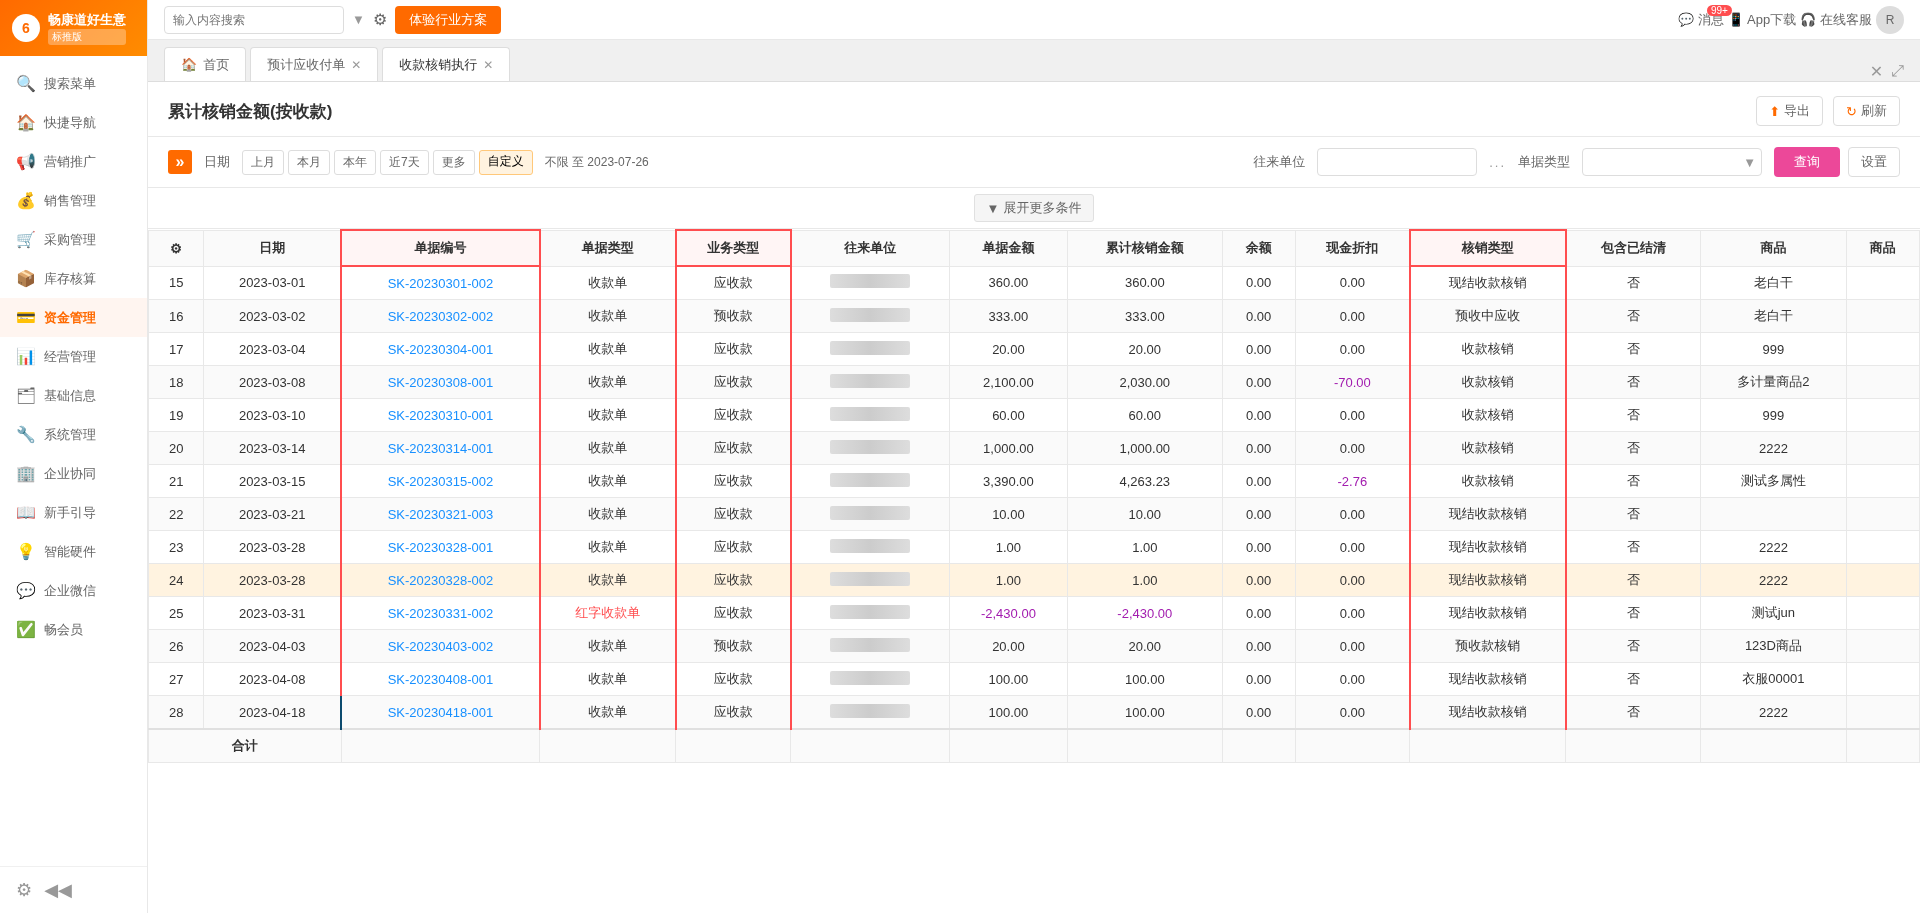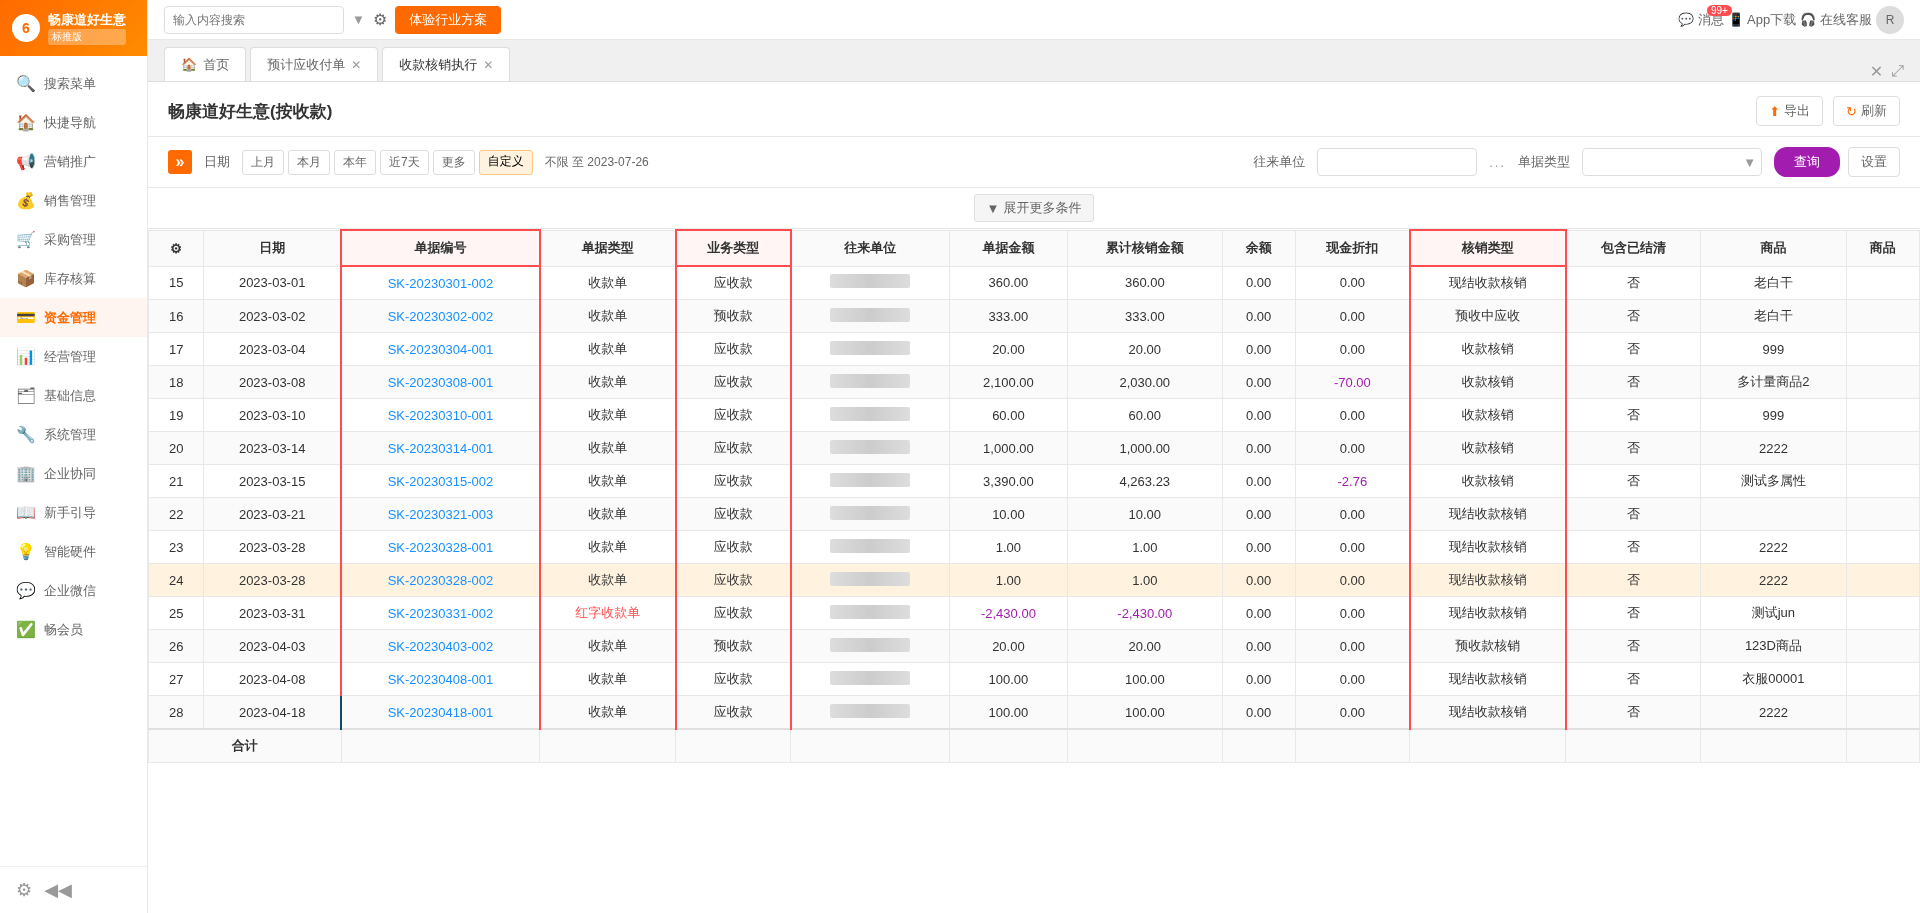--- a/index.html
+++ b/index.html
@@ -50,21 +50,21 @@
     
     .filter-bar { background: #fff; padding: 10px 20px; border-bottom: 1px solid #e8e8e8; }
     .filter-row { display: flex; align-items: center; gap: 12px; flex-wrap: wrap; }
     .filter-label { color: #666; white-space: nowrap; }
     .filter-date-btns { display: flex; gap: 4px; }
     .filter-date-btn { padding: 3px 8px; border: 1px solid #ddd; border-radius: 3px; cursor: pointer; color: #666; background: #fff; font-size: 12px; }
     .filter-custom { background: #fff3e0; color: #000000; border: 1px solid #ffc87a; padding: 2px 8px; border-radius: 3px; font-size: 12px; }
     .filter-date-range { color: #666; font-size: 12px; text-align: center; }
     .filter-input { height: 28px; border: 1px solid #ddd; border-radius: 4px; padding: 0 8px; font-size: 12px; width: 140px; }
     .filter-dots { color: #999; letter-spacing: 2px; cursor: pointer; }
-    .filter-query-btn { background: #a21caf; color: #fff; border: none; padding: 5px 20px; border-radius: 13px; cursor: pointer; font-size: 13px; }
+    .filter-query-btn { background: #ec4899; color: #fff; border: none; padding: 5px 20px; border-radius: 4px; cursor: pointer; font-size: 13px; }
     .filter-set-btn { padding: 5px 12px; border: 1px solid #ddd; border-radius: 4px; cursor: pointer; background: #fff; color: #666; font-size: 13px; }
     .expand-btn { background: #f5f5f5; border: 1px solid #e0e0e0; padding: 4px 12px; border-radius: 3px; cursor: pointer; color: #666; font-size: 12px; display: flex; align-items: center; gap: 4px; }
 
     
     .table-container { flex: 1; overflow: auto; background: #fff; margin: 0; }
     table { width: 100%; border-collapse: collapse; font-size: 13px; }
     thead tr { background: #fafafa; position: sticky; top: 0; z-index: 10; }
     th { border: 1px solid #e8e8e8; padding: 8px 10px; color: #333; font-weight: bold; text-align: center; white-space: nowrap; background: #fafafa; }
     td { border: 1px solid #e8e8e8; padding: 7px 10px; color: #333; text-align: center; white-space: nowrap; }
     tr:nth-child(even) { background: #fafafa; }
@@ -203,21 +203,21 @@
     <div class="topbar-spacer"></div>
     <div class="tabs-right">
       <span class="tab-action">✕</span>
       <span class="tab-action">⤢</span>
     </div>
   </div>
 
   <div class="page">
 
     <div class="page-header">
-      <span class="page-title">畅康道好生意(按收款)</span>
+      <span class="page-title">累计核销金额(按收款)</span>
       <div class="page-header-actions">
         <button class="page-header-btn">
           <span class="page-header-btn-icon">⬆</span>
           <span>导出</span>
         </button>
         <button class="page-header-btn">
           <span class="page-header-btn-icon">↻</span>
           <span>刷新</span>
         </button>
       </div>

